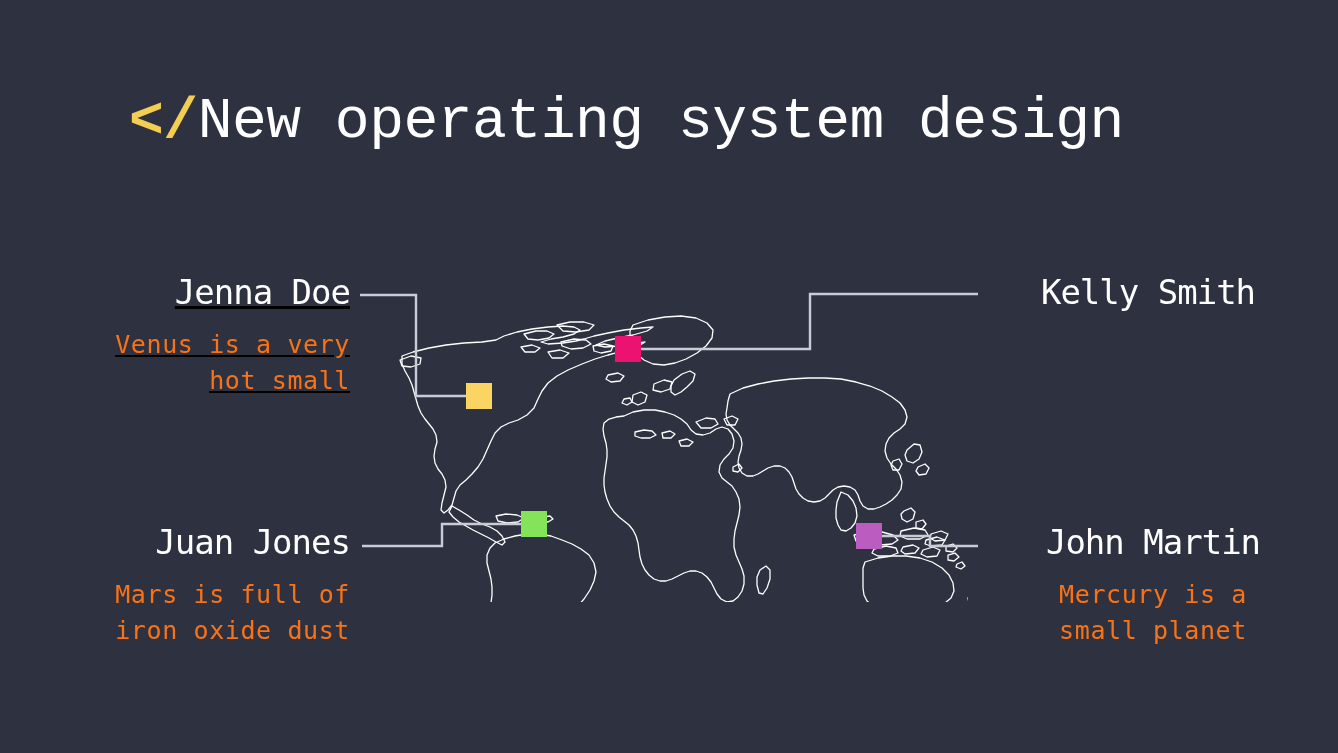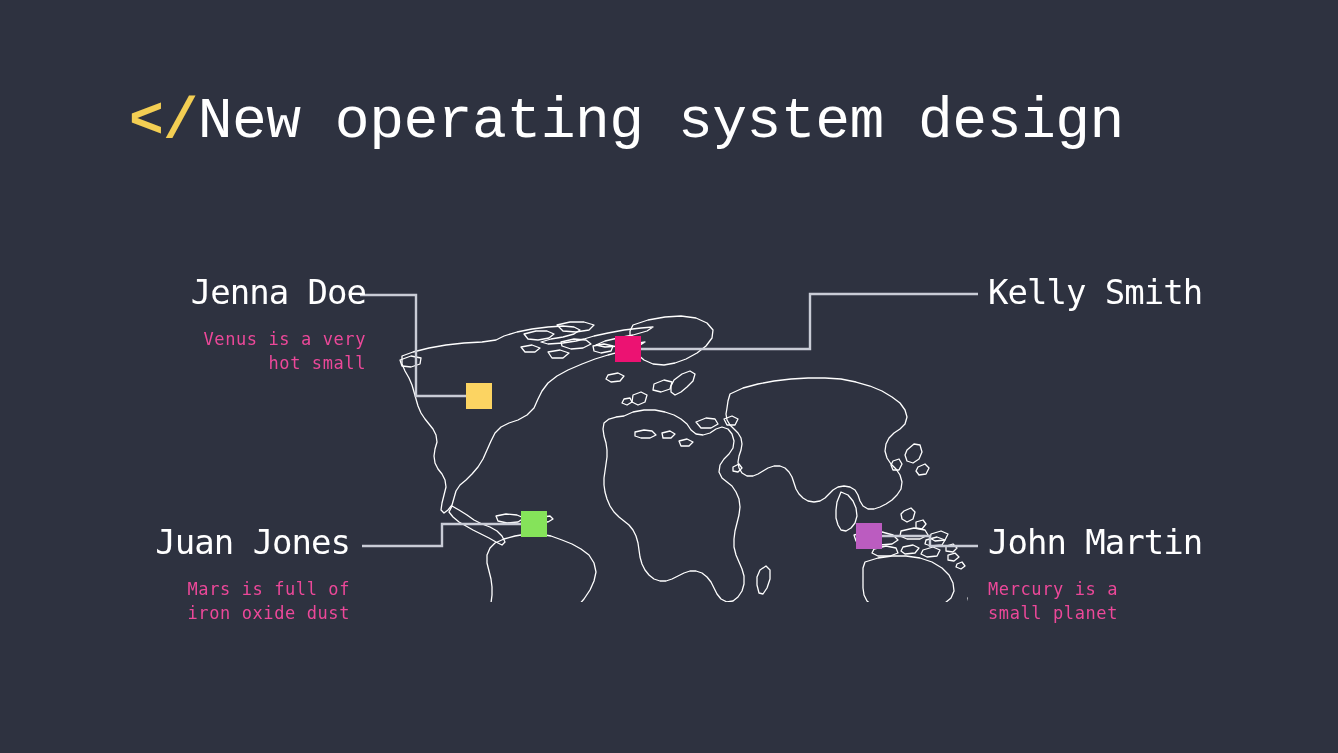--- a/index.html
+++ b/index.html
@@ -71,29 +71,29 @@
     font-family: "DejaVu Sans Mono", monospace;
     font-size: 34px;
     color: #ffffff;
     line-height: 1;
     white-space: nowrap;
     letter-spacing: -1px;
     font-weight: 400;
   }
   .label .desc {
     font-family: "DejaVu Sans Mono", monospace;
-    font-size: 17px;
-    color: #ec4899;
+    font-size: 25px;
+    color: #f97316;
     line-height: 1.42;
     margin-top: 18px;
     letter-spacing: 0.6px;
     white-space: pre;
   }
   .label.right-align { text-align: right; }
-  .label.left-align  { text-align: left; }
+  .label.left-align  { text-align: center; }
 </style>
 </head>
 <body style="background: rgb(46, 50, 64);">
 
 <div id="slide" style="background: rgb(46, 50, 64);">
 
   <div id="title">
     <span class="accent" style="color: rgb(243, 206, 83);">&lt;/</span><span class="main">New operating system design</span>
   </div>
 
@@ -186,21 +186,21 @@
     <polyline points="362,546 442,546 442,524 521,524" stroke="#c9ccd6"></polyline>
 
     <polyline points="882,536 930,536 930,546 978,546" stroke="#c9ccd6"></polyline>
   </svg>
 
   <div class="marker" id="marker-yellow" style="left: 466px; top: 383px; background: rgb(252, 212, 98);"></div>
   <div class="marker" id="marker-pink" style="left: 615px; top: 336px; background: rgb(236, 18, 114);"></div>
   <div class="marker" id="marker-green" style="left: 521px; top: 511px; background: rgb(133, 227, 90);"></div>
   <div class="marker" id="marker-purple" style="left: 856px; top: 523px; background: rgb(187, 92, 192);"></div>
 
-  <div class="label right-align" style="left:56px; top:275px; width:310px;">
+  <div class="label right-align" style="left:40px; top:275px; width:310px;text-decoration:underline;">
     <div class="name">Jenna Doe</div>
     <div class="desc"><span>Venus is a very</span><br><span>hot small</span></div>
   </div>
 
   <div class="label left-align" style="left:988px; top:275px; width:320px;">
     <div class="name">Kelly Smith</div>
   </div>
 
   <div class="label left-align" style="left:988px; top:525px; width:330px;">
     <div class="name">John Martin</div>

